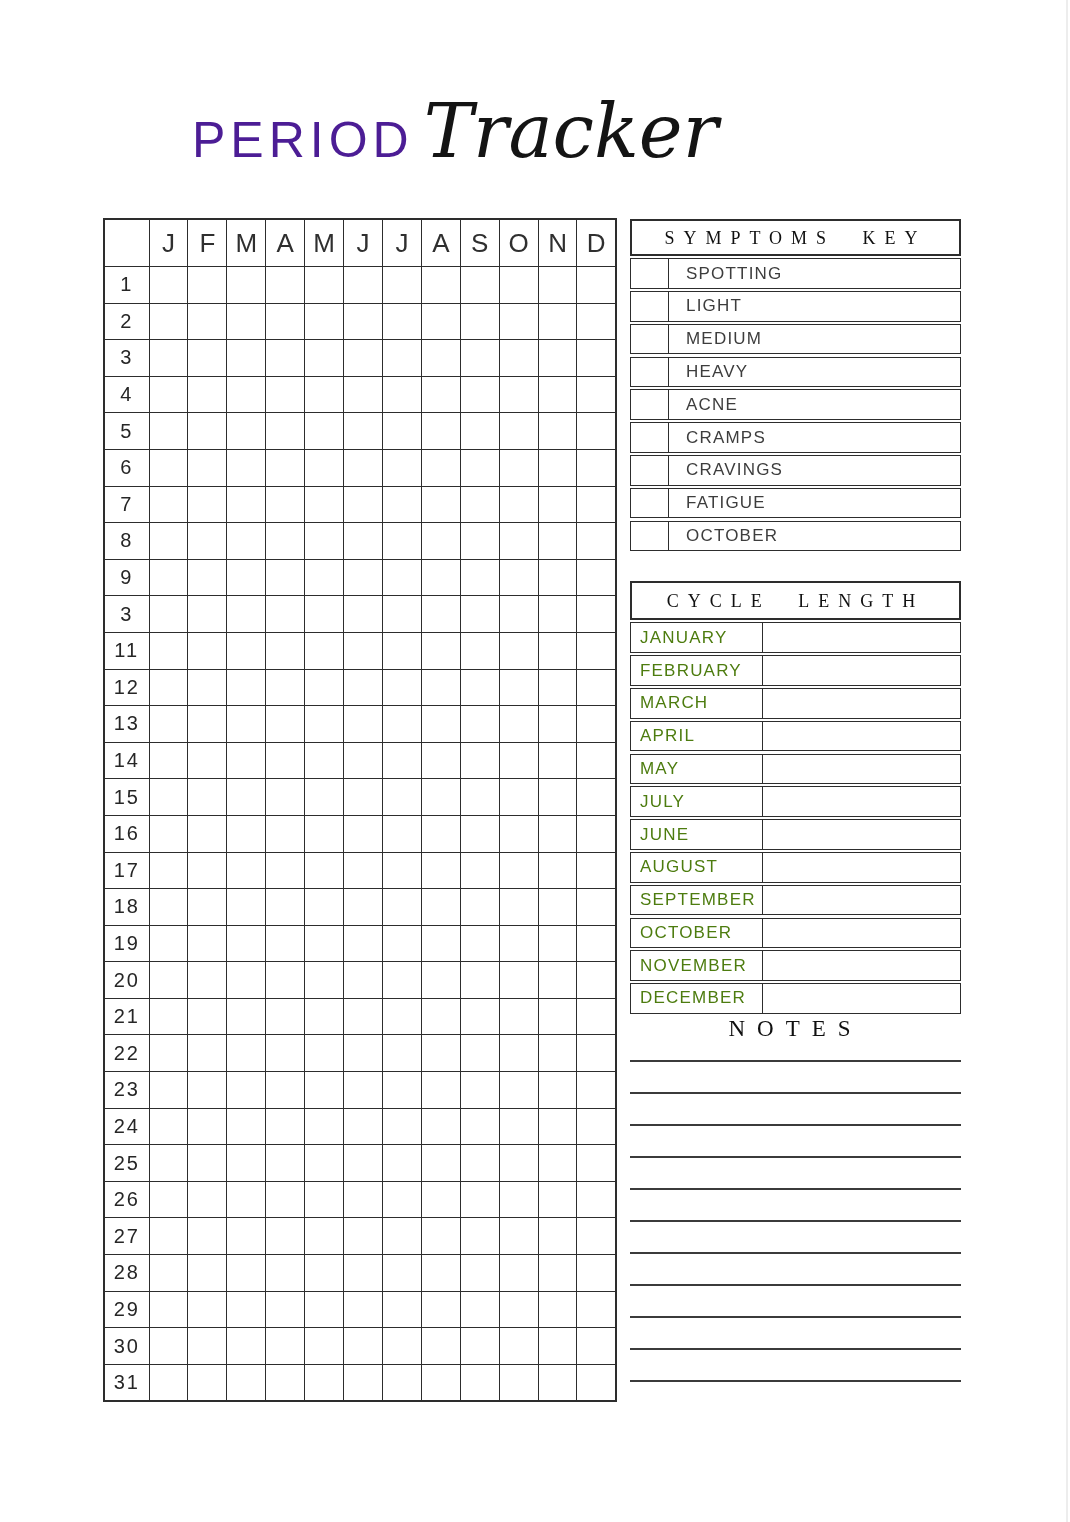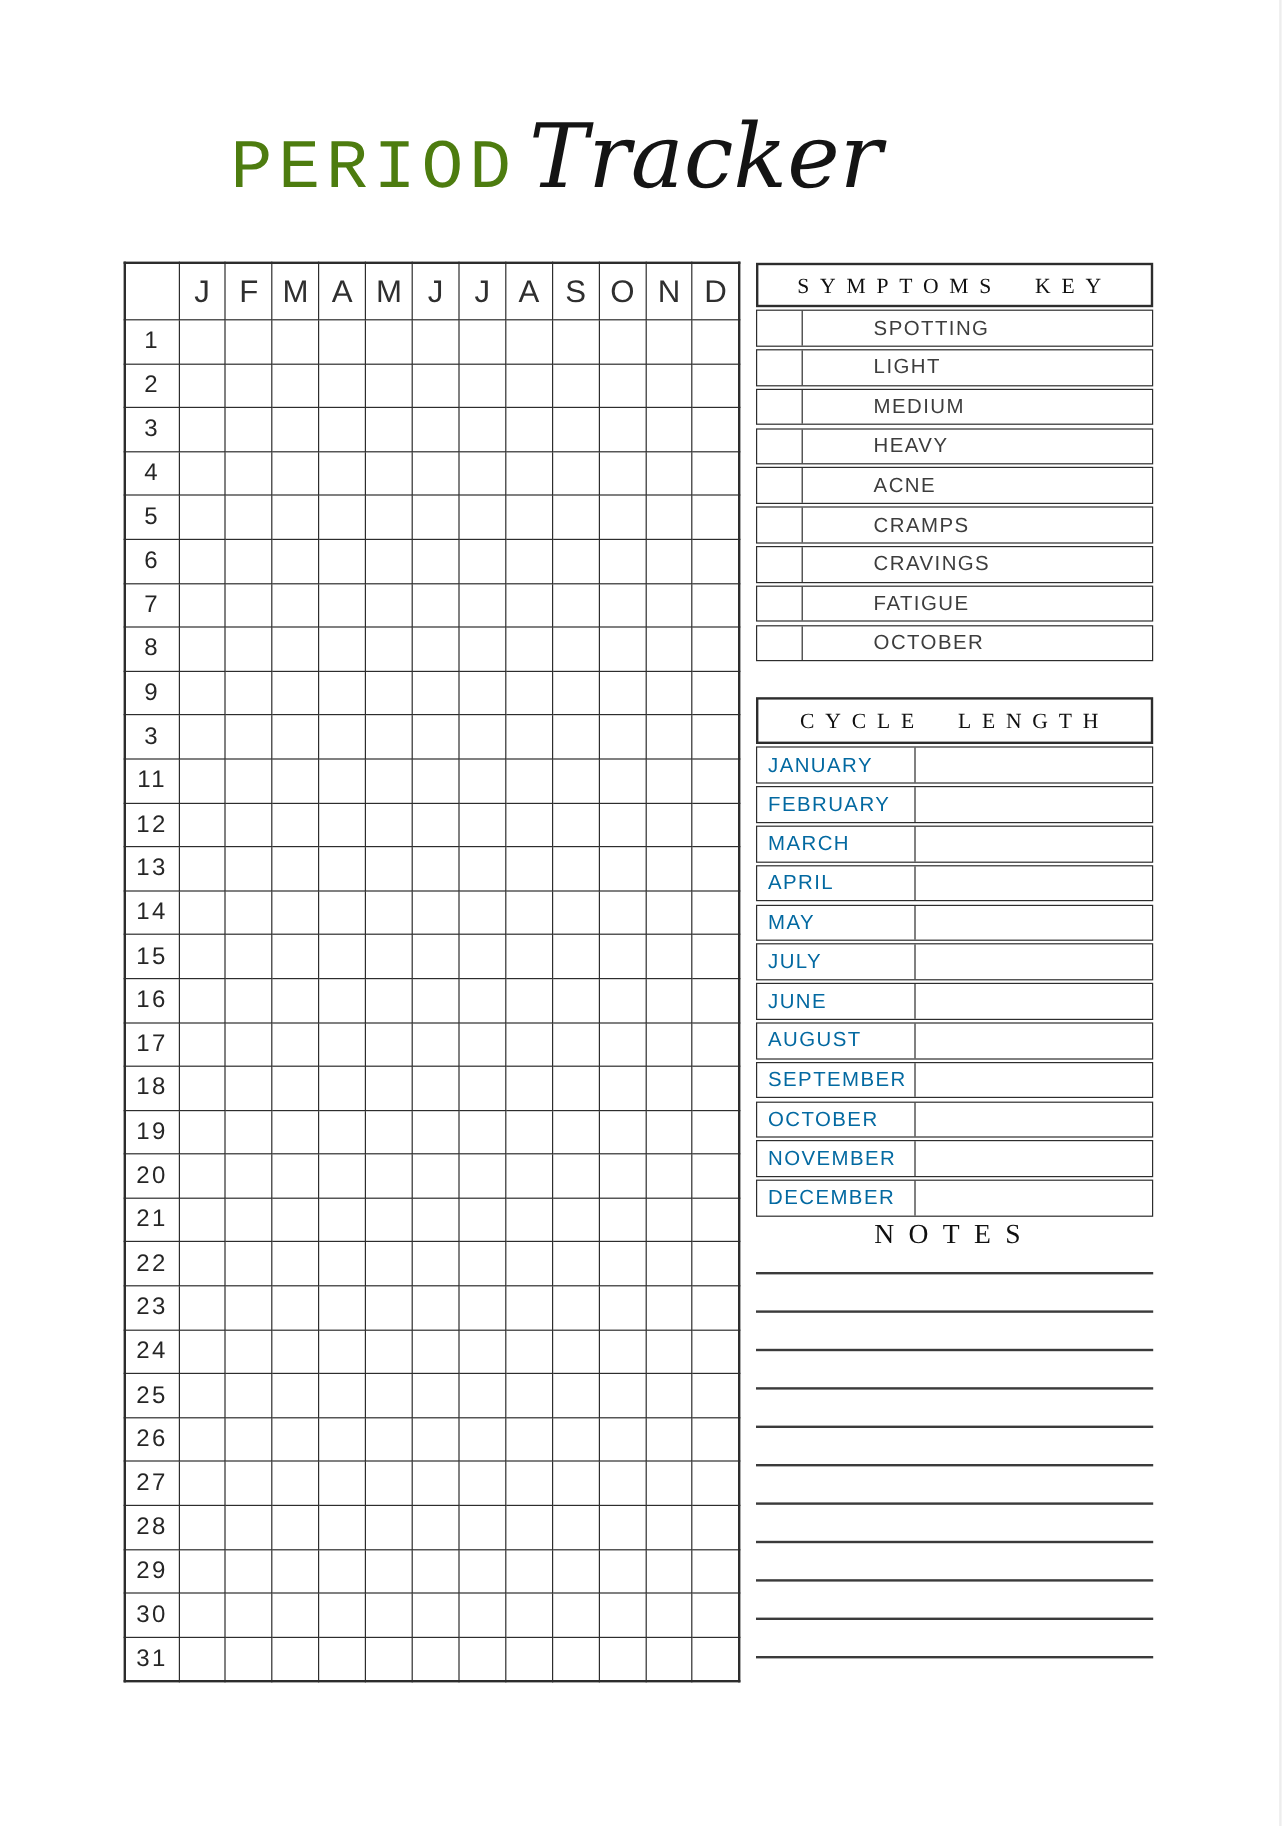--- a/index.html
+++ b/index.html
@@ -24,25 +24,25 @@
 
   
   .title-block {
     position: absolute;
     left: 192px;
     top: 88px;
     height: 110px;
     white-space: nowrap;
   }
   .title-serif {
-    font-family: Liberation Mono, monospace;
-    font-size: 58px;
+    font-family: Liberation Sans, sans-serif;
+    font-size: 50px;
     font-weight: 400;
     letter-spacing: 5px;
-    color: #4d7c0f;
+    color: #4c1d95;
     vertical-align: baseline;
   }
   .title-script {
     font-family: "DejaVu Serif", serif;
     font-style: italic;
     font-size: 74px;
     margin-left: 10px;
     color: #141414;
     vertical-align: baseline;
   }
@@ -99,21 +99,20 @@
   }
   .cycle-header { height: 39px; line-height: 36px; }
 
   .key-row {
     box-sizing: border-box;
     display: flex;
     align-items: stretch;
     border: 1.5px solid #2d2d2d;
     height: 30.5px;
     margin-top: 2.3px;
-    gap: 42px;
   }
   .key-swatch {
     box-sizing: border-box;
     width: 38px;
     border-right: 1.5px solid #2d2d2d;
     flex: 0 0 auto;
   }
   .key-label {
     flex: 1;
     display: flex;
@@ -135,21 +134,21 @@
   }
   .cycle-month {
     box-sizing: border-box;
     width: 132px;
     border-right: 1.5px solid #2d2d2d;
     display: flex;
     align-items: center;
     padding-left: 9px;
     font-size: 17px;
     letter-spacing: 1.2px;
-    color: #0369a1;
+    color: #4d7c0f;
     flex: 0 0 auto;
     text-align: center;
   }
   .cycle-value { flex: 1; }
 
   .notes-section { }
   .notes-title {
     margin: 0;
     text-align: center;
     font-family: "Liberation Serif", serif;

